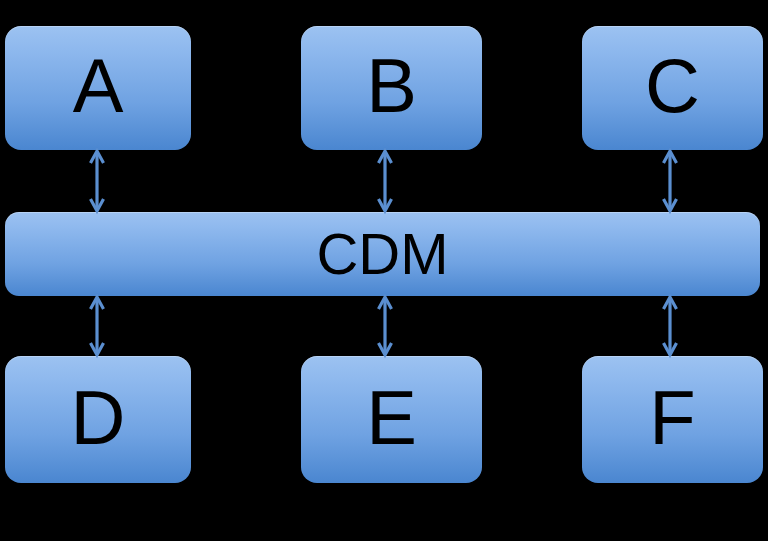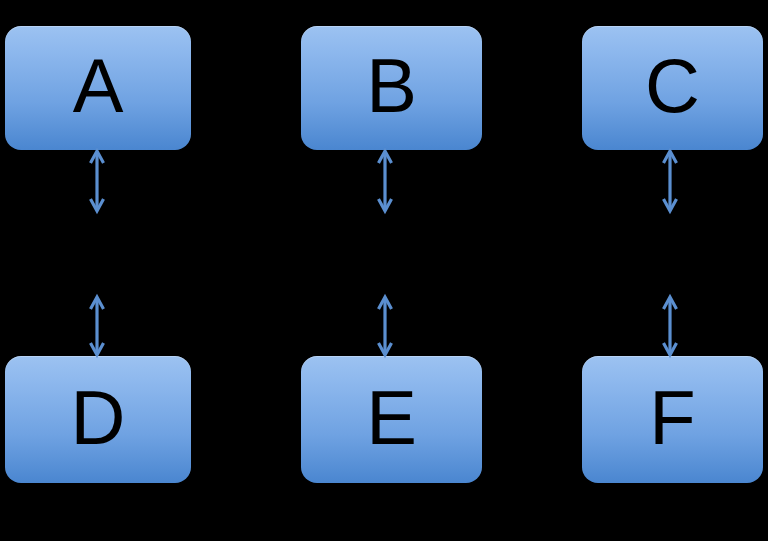--- a/index.html
+++ b/index.html
@@ -72,20 +72,23 @@
   <div class="node" id="node-a" style="left: 5px; top: 26px; width: 186px; height: 124px;">
     <span class="node-letter">A</span>
   </div>
   <div class="node" id="node-b" style="left: 301px; top: 26px; width: 181px; height: 124px;">
     <span class="node-letter">B</span>
   </div>
   <div class="node" id="node-c" style="left: 582px; top: 26px; width: 181px; height: 124px;">
     <span class="node-letter">C</span>
   </div>
 
+  <div class="bar" id="node-cdm" style="left: 5px; top: 212px; width: 755px; height: 84px;">
+    <span class="bar-label">CDM</span>
+  </div>
 
   <div class="node" id="node-d" style="left: 5px; top: 356px; width: 186px; height: 127px;">
     <span class="node-letter">D</span>
   </div>
   <div class="node" id="node-e" style="left: 301px; top: 356px; width: 181px; height: 127px;">
     <span class="node-letter">E</span>
   </div>
   <div class="node" id="node-f" style="left: 582px; top: 356px; width: 181px; height: 127px;">
     <span class="node-letter">F</span>
   </div>

